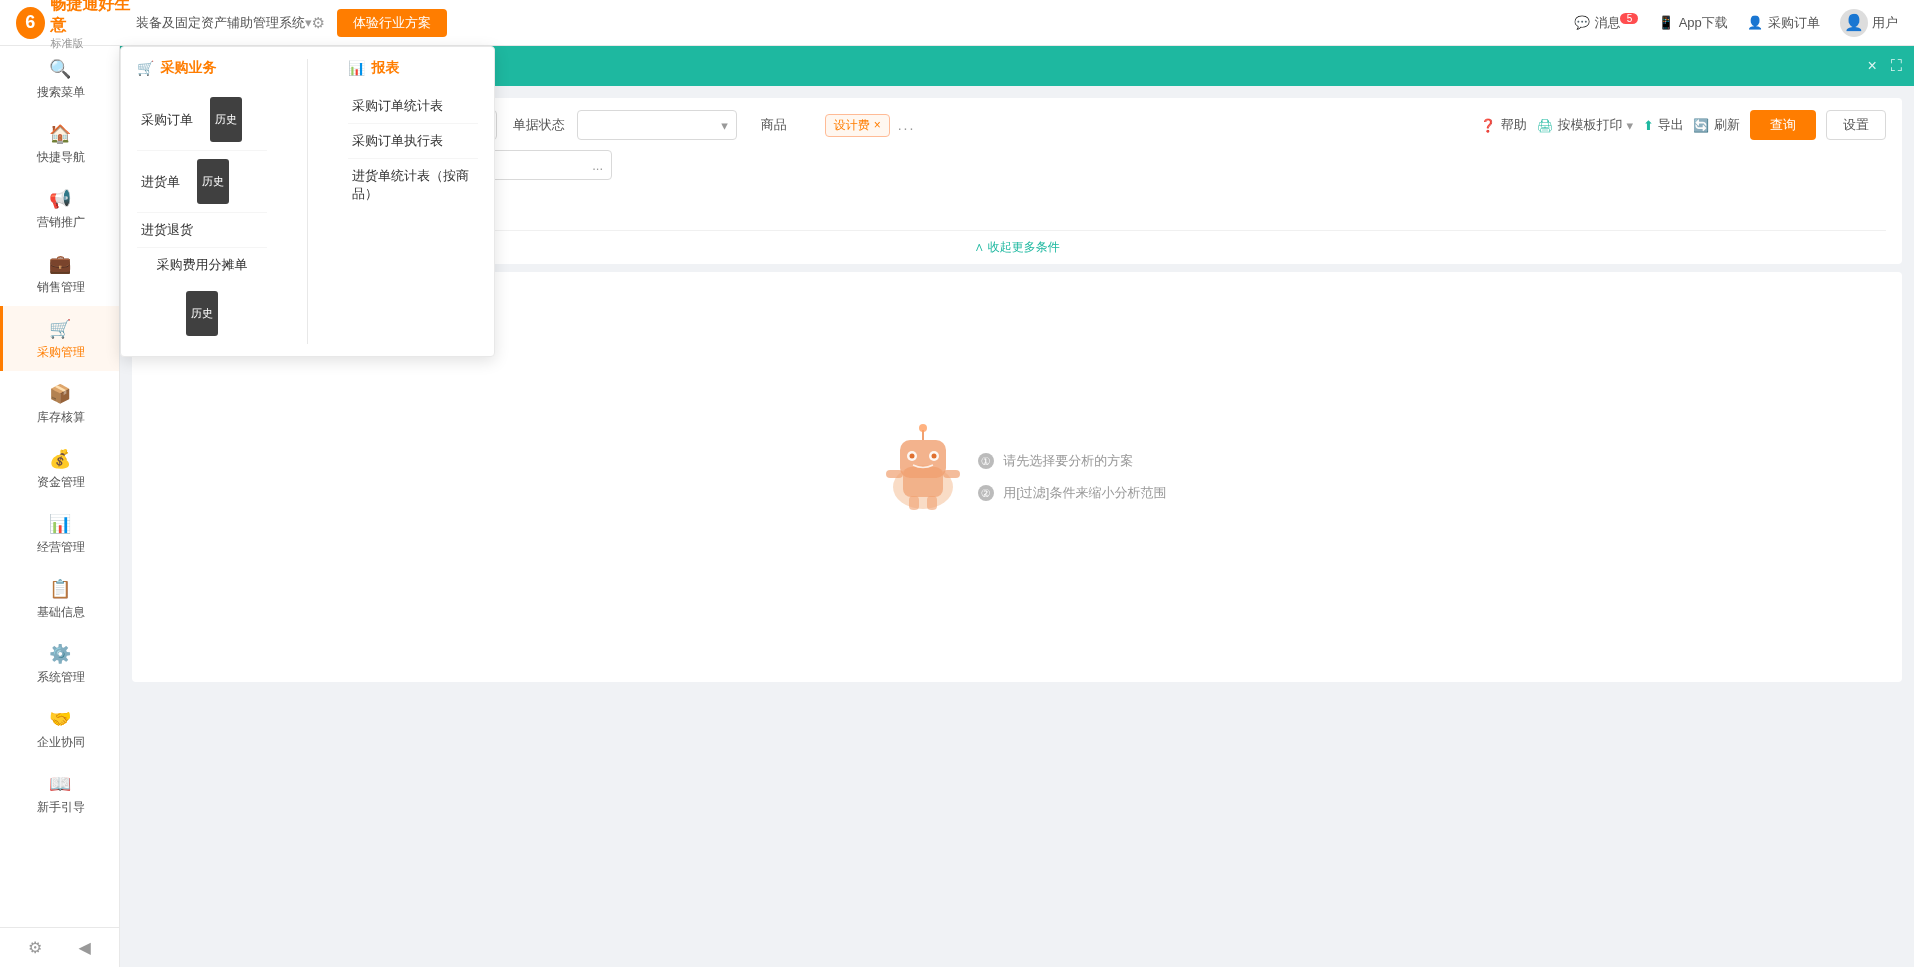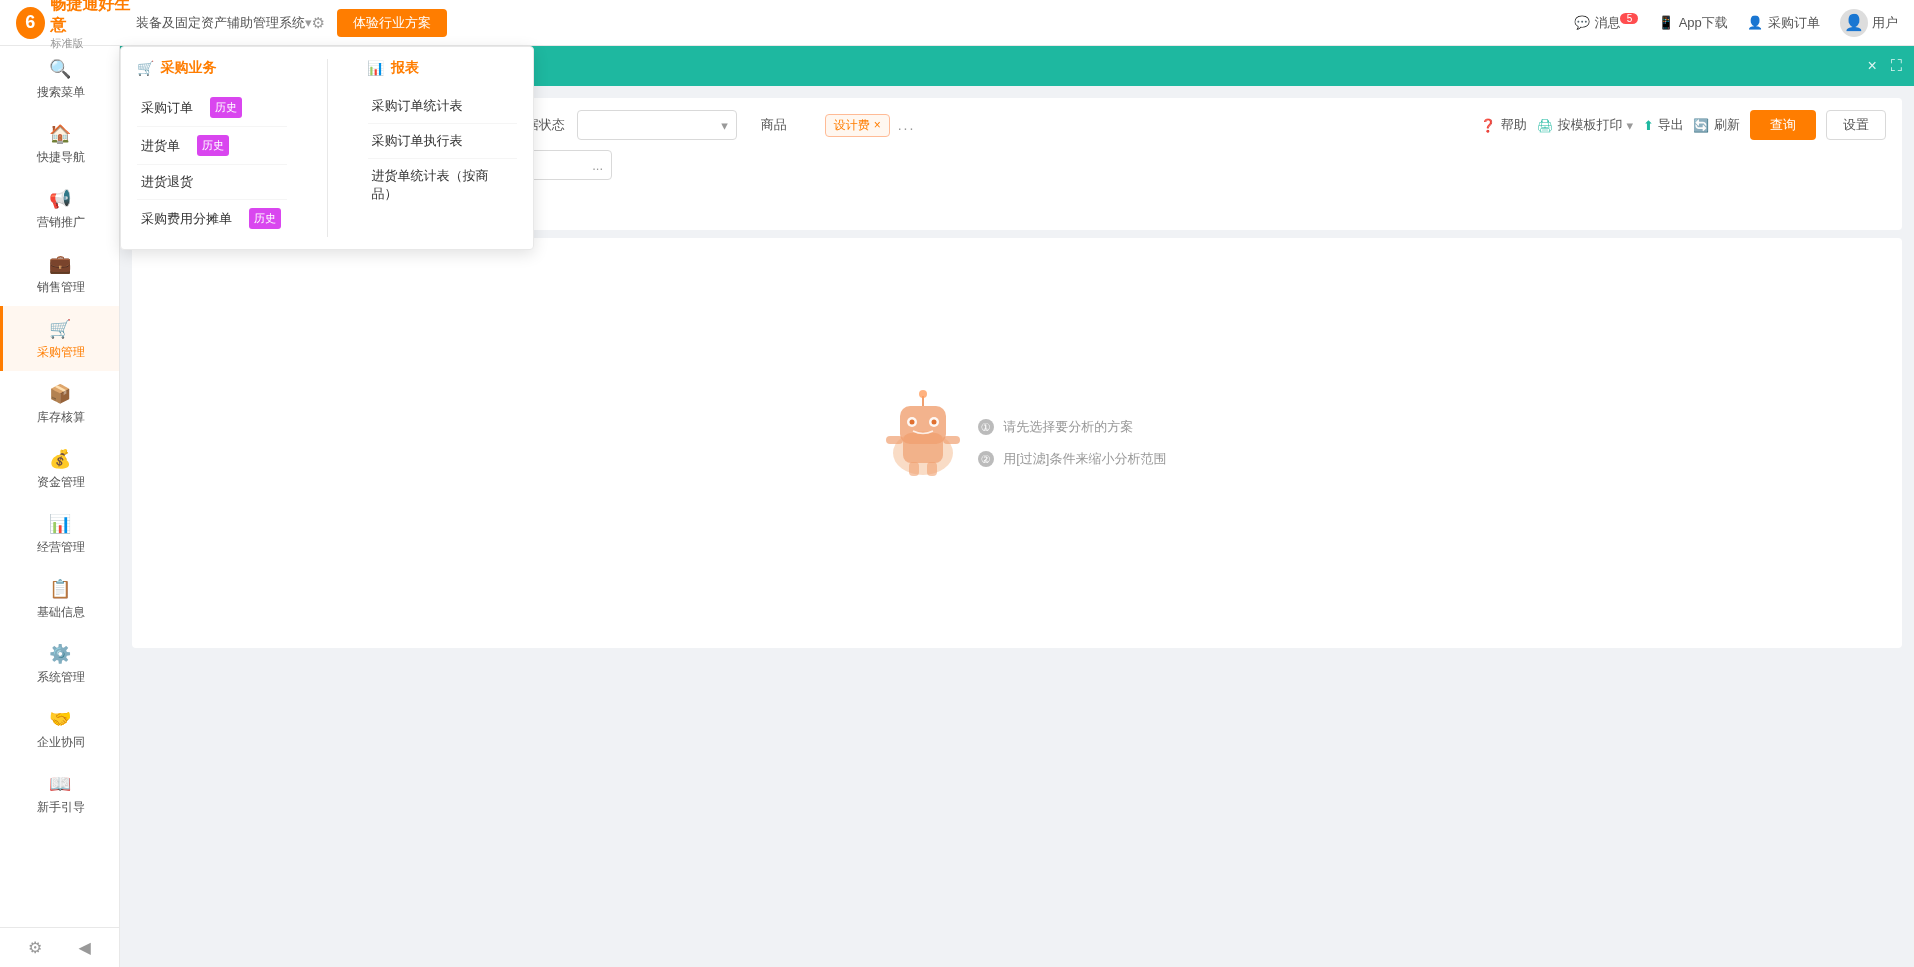--- a/index.html
+++ b/index.html
@@ -303,27 +303,27 @@
     .dropdown-item {
       display: flex;
       align-items: center;
       gap: 17px;
       padding: 8px 4px;
       cursor: pointer;
       color: #333;
       font-size: 13px;
       border-bottom: 1px solid #f5f5f5;
     }
-    .dropdown-item:last-child { border-bottom: none; }
+    .dropdown-item:last-child { border-bottom: none; flex-direction: column; }
     .history-badge {
-      background: #d946ef;
+      background: #404040;
       color: #fff;
       border-radius: 3px;
       font-size: 11px;
-      padding: 3px 5px;
+      padding: 15px 5px;
     }
 
     .divider { width: 1px; background: #e8e8e8; margin: 0 8px; }
 
     .filter-section {
       background: #fff;
       border-radius: 4px;
       padding: 12px 16px 0;
       margin-bottom: 8px;
     }
@@ -538,20 +538,24 @@
         <div class="filter-header">
           <div class="filter-item">
             <span class="filter-label">客户</span>
             <div class="filter-select" style="min-width:160px;">
               <span></span>
               <span style="color:#999;">...</span>
             </div>
           </div>
         </div>
 
+        <div class="more-conditions">
+          <span>∧</span>
+          <span>收起更多条件</span>
+        </div>
       </div>
 
       <div style="background:#fff;border-radius:4px;padding:60px 0;">
         <div class="empty-state">
 
           <div style="width:110px;height:110px;margin-bottom:20px;">
             <svg viewBox="0 0 110 110" xmlns="http://www.w3.org/2000/svg">
 
               <ellipse cx="55" cy="75" rx="30" ry="22" fill="#f5c4a0" opacity="0.6"></ellipse>
               <rect x="35" y="55" width="40" height="30" rx="8" fill="#f0a070" opacity="0.7"></rect>

